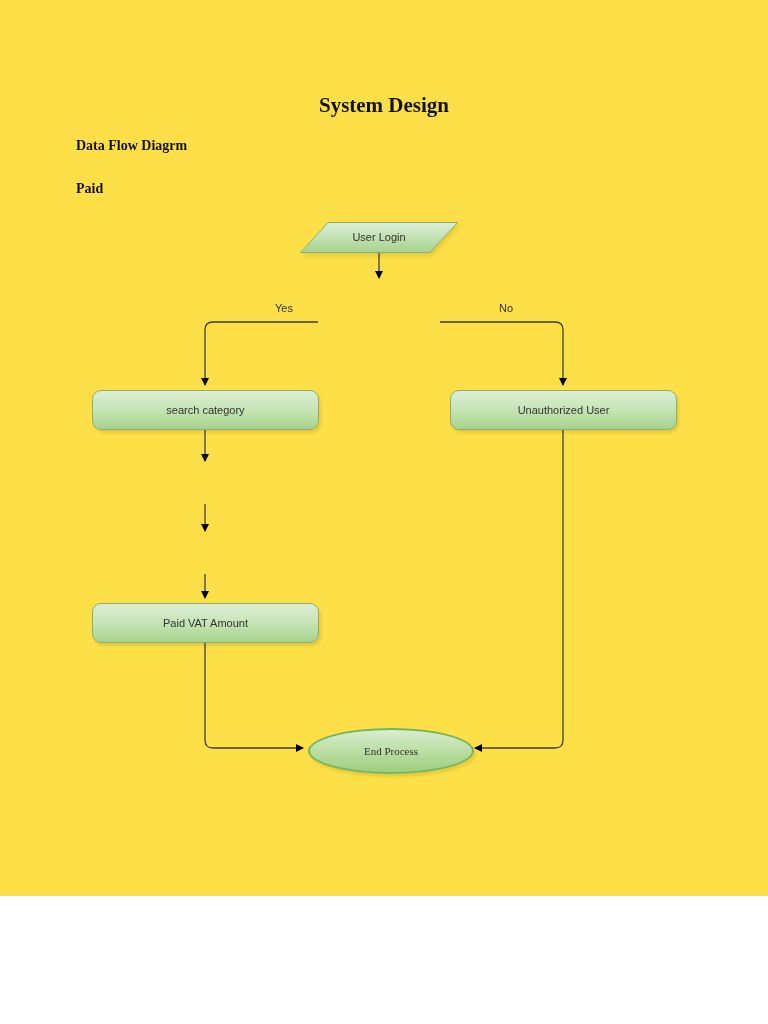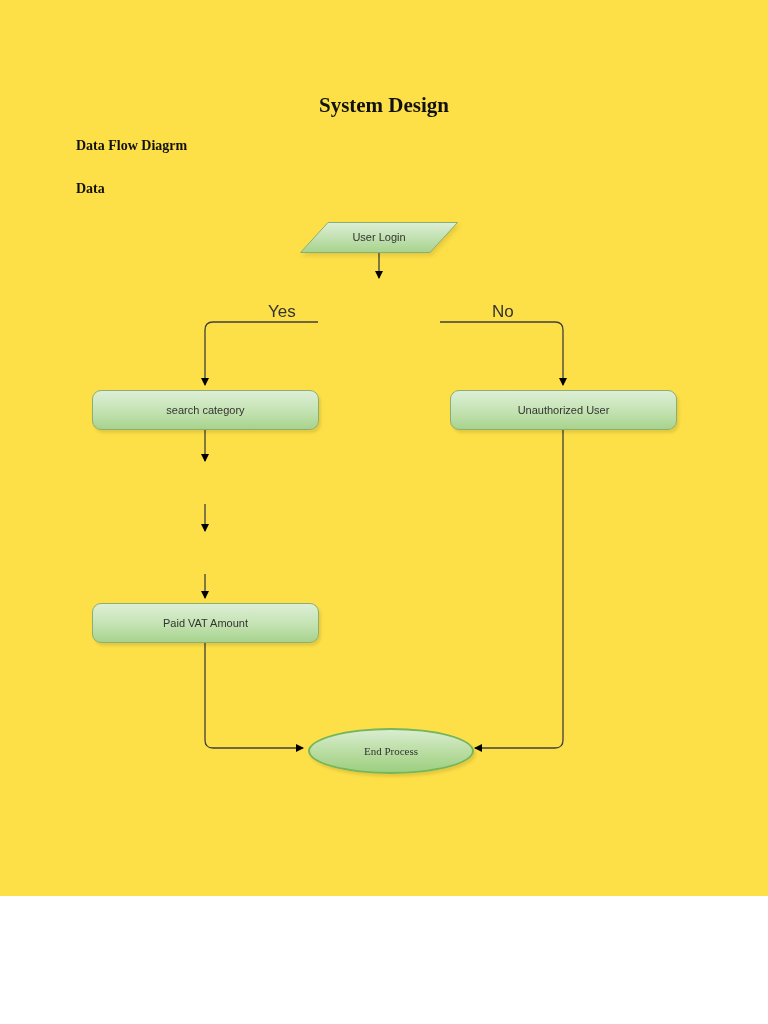--- a/index.html
+++ b/index.html
@@ -34,31 +34,31 @@
   }
   .terminator{
     background:linear-gradient(180deg,#d9edd0 0%,#b8dca0 55%,#9ccf80 100%);
     border:2px solid #76b55b;border-radius:50%;
     box-shadow:2px 3px 3px rgba(0,0,0,0.10);
     font-family:Liberation Serif, serif;
   }
   .svg-shape{position:absolute;left:0;top:0;width:100%;height:100%;
     filter:drop-shadow(2px 3px 2px rgba(0,0,0,0.10));}
   .edge-label{
-    position:absolute;font-size:17px;color:#333333;z-index:3;
+    position:absolute;font-size:11px;color:#333333;text-align:center;z-index:3;
   }
 </style>
 </head>
 <body>
 
 <div class="page">
 
   <h1 class="doc-title">System Design</h1>
   <h2 class="doc-h2 h2-a">Data Flow Diagrm</h2>
-  <h2 class="doc-h2 h2-b">Data</h2>
+  <h2 class="doc-h2 h2-b">Paid</h2>
 
   <div class="diagram">
 
     <svg class="connectors" viewBox="0 0 768 1024" xmlns="http://www.w3.org/2000/svg">
       <defs>
         <marker id="arrow" markerUnits="userSpaceOnUse" markerWidth="12" markerHeight="12" refX="7" refY="4" orient="auto">
           <path d="M0,0 L8,4 L0,8 z" fill="#000000"></path>
         </marker>
       </defs>
       <g fill="none" stroke="#3f3f3f" stroke-width="1.3">

